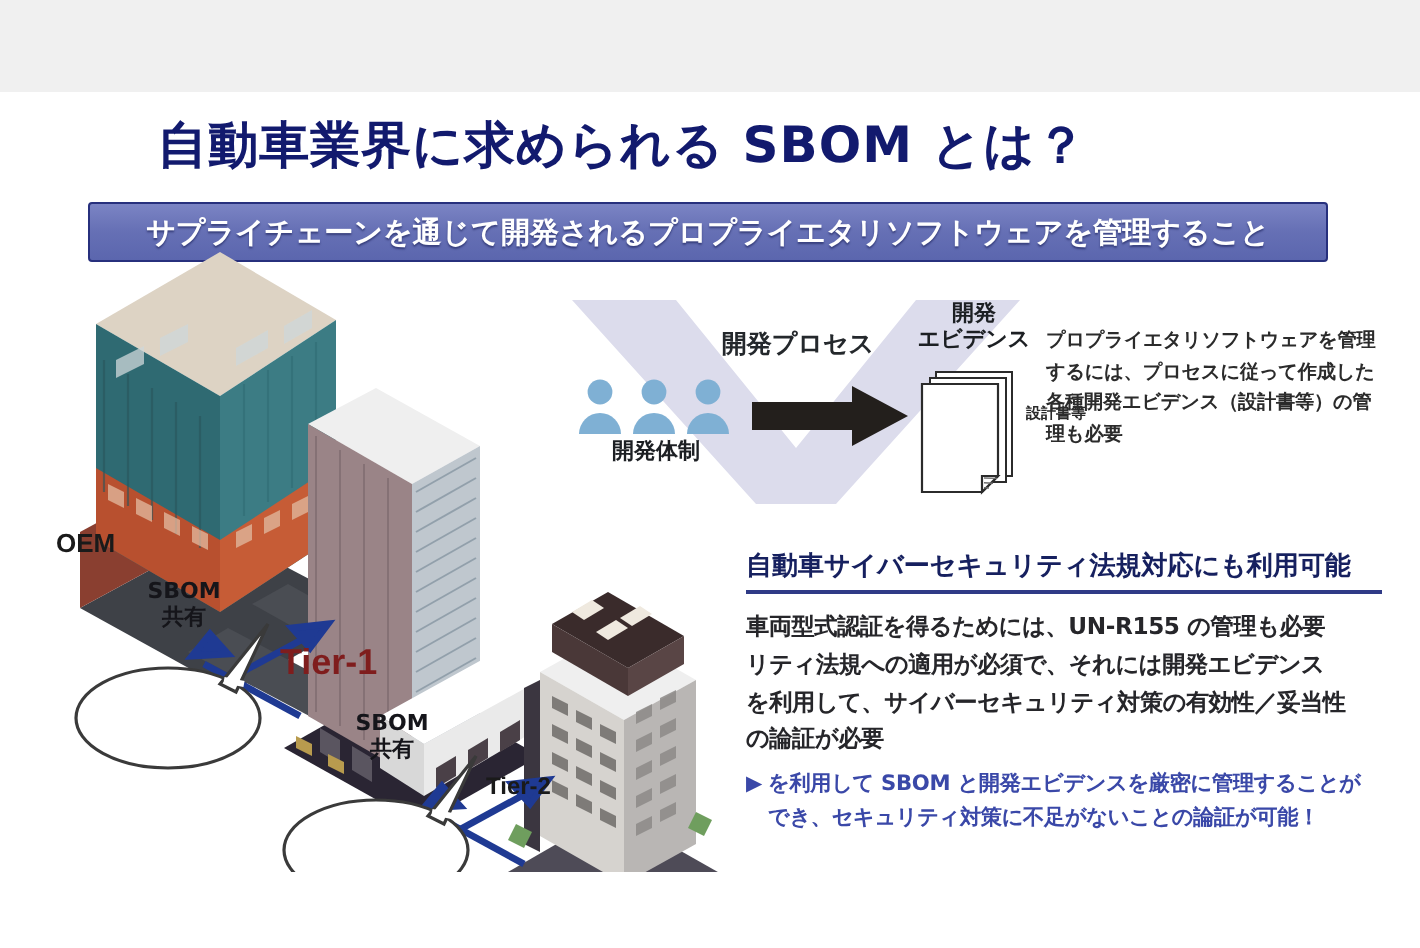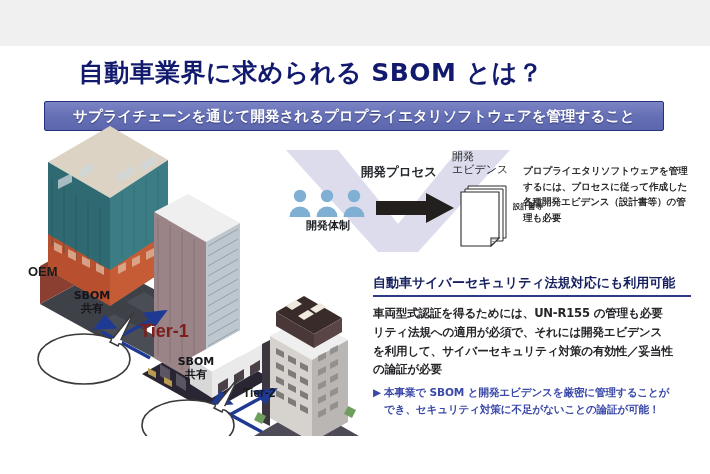--- a/index.html
+++ b/index.html
@@ -40,22 +40,22 @@
     font-size:12.5px;font-weight:bold;color:#24282c;white-space:nowrap;
   }
   .people{position:absolute;left:12px;top:46px;width:78px;height:30px;}
   .vlabel-team{
     position:absolute;left:6px;top:76px;width:92px;text-align:center;
     font-size:11px;font-weight:bold;color:#1c1f23;white-space:nowrap;
   }
   .bigarrow{position:absolute;left:100px;top:50px;width:78px;height:32px;}
   .doc-wrap{position:absolute;left:180px;top:8px;width:62px;height:104px;}
   .doc-title{
-    position:absolute;left:-4px;top:0;width:70px;
-    font-size:11px;font-weight:normal;color:#1c1f23;line-height:1.22;
+    position:absolute;left:-4px;top:0;width:70px;text-align:center;
+    font-size:11px;font-weight:bold;color:#1c1f23;line-height:1.22;
   }
   .doc-stack{position:absolute;left:2px;top:32px;width:58px;height:66px;}
   .doc-inner-label{
     position:absolute;left:6px;top:52px;width:44px;text-align:center;
     font-size:7.5px;font-weight:bold;color:#2a2a2a;white-space:nowrap;margin-left:44px;
   }
 
   
   .v-note{
     position:absolute;left:523px;top:117px;width:172px;
@@ -339,17 +339,17 @@
 
   <div class="law-head">自動車サイバーセキュリティ法規対応にも利用可能</div>
   <div class="law-rule"></div>
   <div class="law-body">
     <span>車両型式認証を得るためには、UN-R155 の管理も必要</span><br>
     <span>リティ法規への適用が必須で、それには開発エビデンス</span><br>
     <span>を利用して、サイバーセキュリティ対策の有効性／妥当性</span><br>
     <span>の論証が必要</span>
   </div>
   <div class="callout">
-    <span class="tri">▶</span><span>本事業で SBOM と開発エビデンスを厳密に管理することが</span>
+    <span class="tri">▶</span><span>を利用して SBOM と開発エビデンスを厳密に管理することが</span>
     <span class="callout-l2">でき、セキュリティ対策に不足がないことの論証が可能！</span>
   </div>
 
 </div>
 
 </body></html>

